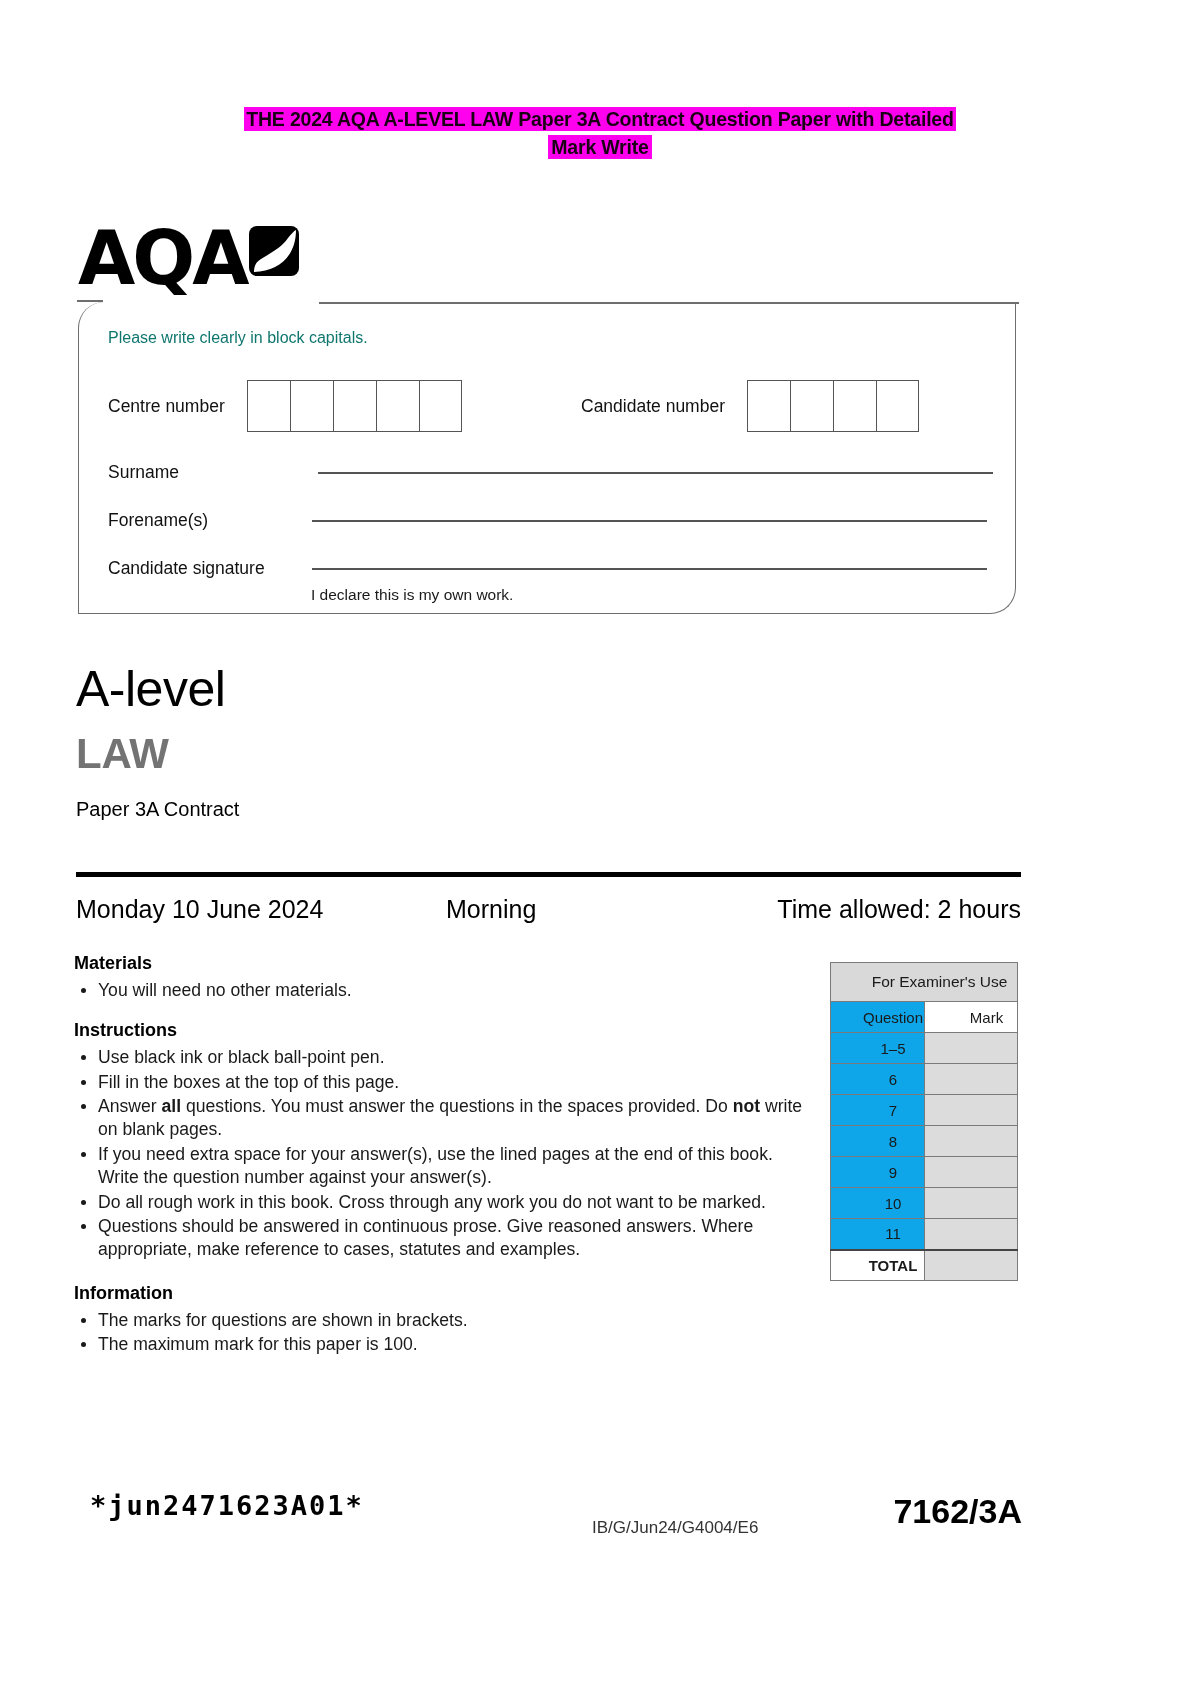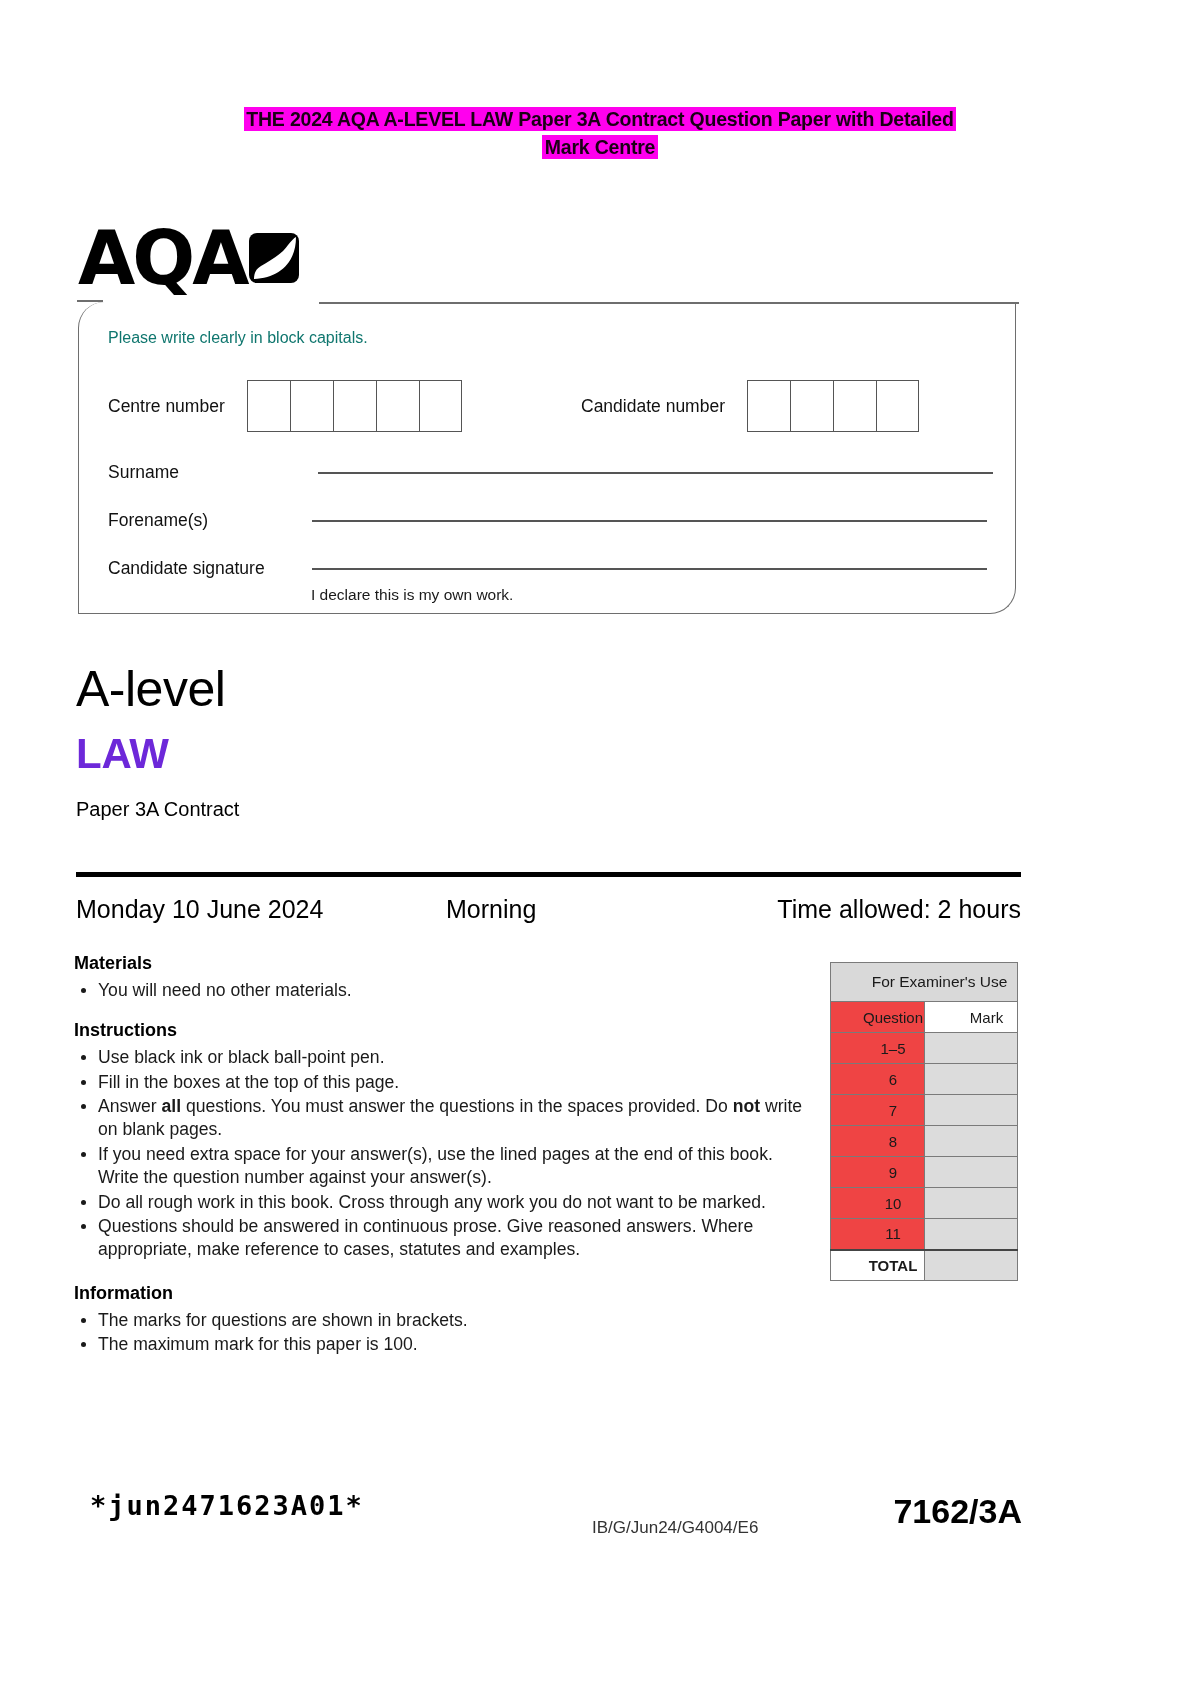--- a/index.html
+++ b/index.html
@@ -37,21 +37,21 @@
   }
   .banner .line1 { display: block; }
   .banner .line2 { display: block; margin-top: 5px; }
   .banner .line2 .hl { padding: 1px 3px; }
 
   
   .logo {
     position: absolute;
     left: 78px; top: 222px;
     display: flex;
-    align-items: center;
+    align-items: flex-start;
   }
   .logo .word {
     font-family: "DejaVu Sans", sans-serif;
     font-weight: bold;
     font-size: 74px;
     line-height: 72px;
     letter-spacing: -3px;
     color: #000;
   }
   .logo .mark { margin-left: 3px; margin-top: 4px; }
@@ -113,21 +113,21 @@
 
   
   .t-alevel {
     position: absolute; left: 76px; top: 660px;
     font-size: 50px; font-weight: normal; letter-spacing: -0.5px;
     color: #000;
   }
   .t-subject {
     position: absolute; left: 76px; top: 730px;
     font-size: 42px; font-weight: bold; letter-spacing: -0.2px;
-    color: #6d28d9;
+    color: #737373;
   }
   .t-paper {
     position: absolute; left: 76px; top: 798px;
     font-size: 20px; color: #000;
   }
 
   .hr-thick {
     position: absolute;
     left: 76px; top: 872px;
     width: 945px; height: 5px;
@@ -189,21 +189,21 @@
   .extable td, .extable th {
     border: 1.3px solid #7a7a7a;
     text-align: center;
     height: 31px;
     font-weight: normal;
     color: #1a1a1a;
     padding-left: 32px;
   }
   .extable .hdr-span { background: #d9d9d9; height: 39px; font-size: 15.5px; }
   .extable .colhdr { background: #fff; }
-  .extable .qcell { width: 94px; background: #ef4444; }
+  .extable .qcell { width: 94px; background: #0ea5e9; }
   .extable .mcell { width: 94px; background: #dcdcdc; }
   .extable .totalrow td { font-weight: bold; border-top: 2px solid #444; }
   .extable .totalrow .qcell { background: #fff; }
 
   
   .barcode {
     position: absolute;
     left: 90px; top: 1490px;
     font-family: "DejaVu Sans Mono", monospace;
     font-size: 27px;
@@ -225,21 +225,21 @@
     color: #000;
   }
 </style>
 </head>
 <body>
 
 <div id="page">
 
   <div class="banner">
     <span class="line1"><span class="hl">THE 2024 AQA A-LEVEL LAW Paper 3A Contract Question Paper with Detailed</span></span>
-    <span class="line2"><span class="hl">Mark Centre</span></span>
+    <span class="line2"><span class="hl">Mark Write</span></span>
   </div>
 
   <div class="logo">
     <span class="word">AQA</span>
     <span class="mark">
       <svg width="50" height="50" viewBox="0 0 50 50" aria-hidden="true">
         <path d="M8 0 H42 A8 8 0 0 1 50 8 V42 A8 8 0 0 1 42 50 H8 A8 8 0 0 1 0 42 V8 A8 8 0 0 1 8 0 Z" fill="#000"></path>
         <path d="M47 4 C47 30 30 45 5 46 C5 40 7 36 12 33 C22 27 33 21 39 12 C42 8 45 5 47 4 Z" fill="#fff"></path>
       </svg>
     </span>

